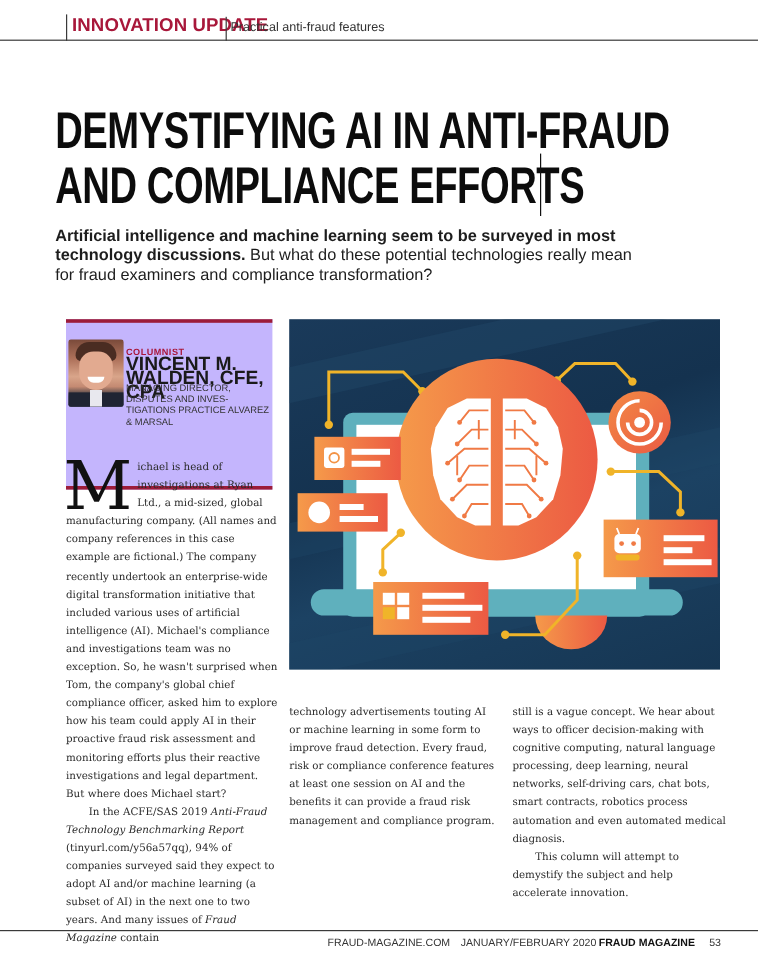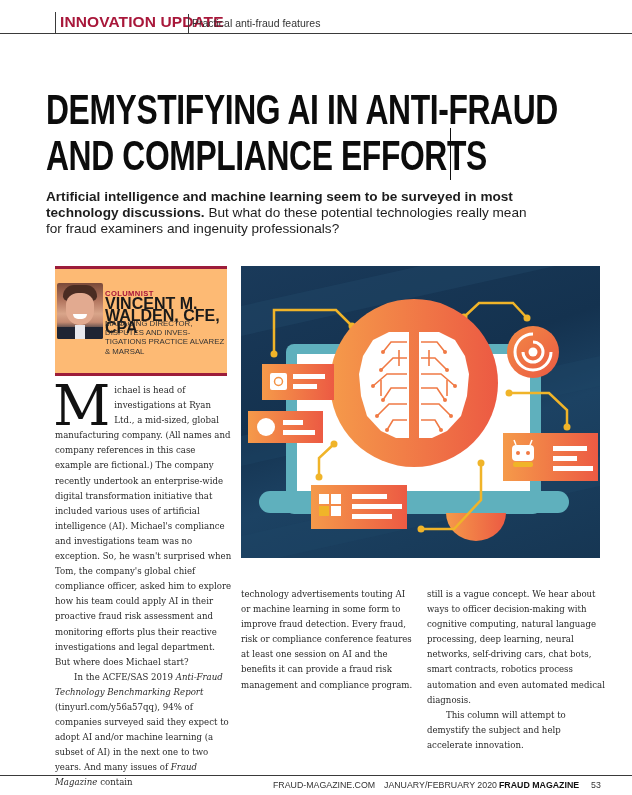--- a/index.html
+++ b/index.html
@@ -16,21 +16,21 @@
   
   .headline { position: absolute; left: 46px; top: 86px; font-family: "Liberation Sans", sans-serif; font-weight: bold; font-size: 43px; line-height: 46px; color: #0c0c0c; letter-spacing: -0.5px; transform: scaleX(0.74); transform-origin: left top; white-space: nowrap; }
   .headline div { white-space: nowrap; }
   .cursor { position: absolute; left: 450px; top: 128px; width: 1px; height: 52px; background: #111; }
 
   
   .deck { position: absolute; left: 46px; top: 189px; width: 500px; font-family: "Liberation Sans", sans-serif; font-size: 13.6px; line-height: 16px; color: #1d1d1d; }
   .deck b { font-weight: bold; }
 
   
-  .byline { position: absolute; left: 55px; top: 266px; width: 172px; height: 110px; background: #fdba74; border-top: 3px solid #9c1c3a; border-bottom: 3px solid #9c1c3a; }
+  .byline { position: absolute; left: 55px; top: 266px; width: 172px; height: 142px; background: #c4b5fd; border-top: 3px solid #9c1c3a; border-bottom: 3px solid #9c1c3a; }
   .photo { position: absolute; left: 2px; top: 14px; width: 46px; height: 56px; background: linear-gradient(180deg,#7a4a3a 0%, #b0735c 30%, #d9a58a 55%, #c48a72 70%, #2b2f3a 85%, #1e2230 100%); border-radius: 2px; overflow: hidden; }
   .photo .hair { position: absolute; left: 6px; top: 2px; width: 34px; height: 16px; background: #4a2c22; border-radius: 14px 14px 6px 6px; }
   .photo .face { position: absolute; left: 9px; top: 10px; width: 28px; height: 32px; background: #e2aa90; border-radius: 12px 12px 14px 14px; }
   .photo .smile { position: absolute; left: 16px; top: 31px; width: 14px; height: 5px; background: #fff; border-radius: 0 0 7px 7px; }
   .photo .suit { position: absolute; left: 0; top: 44px; width: 46px; height: 12px; background: #1f2433; }
   .photo .collar { position: absolute; left: 18px; top: 42px; width: 10px; height: 14px; background: #e8e8ee; }
   .by-label { position: absolute; left: 50px; top: 20px; font-family: "Liberation Sans", sans-serif; font-weight: bold; font-size: 7.6px; color: #a8173a; letter-spacing: 0.4px; }
   .by-name { position: absolute; left: 50px; top: 29px; width: 120px; font-family: "Liberation Sans", sans-serif; font-weight: bold; font-size: 16px; line-height: 12px; color: #1a1a1a; }
   .by-title { position: absolute; left: 50px; top: 50px; width: 120px; font-family: "Liberation Sans", sans-serif; font-size: 7.8px; line-height: 9.2px; color: #333; }
 
@@ -64,21 +64,21 @@
 <div class="hdr-sep"></div>
 <div class="hdr-sub">Practical anti-fraud features</div>
 <div class="hdr-rule"></div>
 
 <div class="headline">
   <div>DEMYSTIFYING AI IN ANTI-FRAUD</div>
   <div>AND COMPLIANCE EFFORTS</div>
 </div>
 <div class="cursor"></div>
 
-<div class="deck"><b>Artificial intelligence and machine learning seem to be surveyed in most technology discussions.</b><span> But what do these potential technologies really mean for fraud examiners and ingenuity professionals?</span></div>
+<div class="deck"><b>Artificial intelligence and machine learning seem to be surveyed in most technology discussions.</b><span> But what do these potential technologies really mean for fraud examiners and compliance transformation?</span></div>
 
 <div class="byline">
   <div class="photo">
     <div class="hair"></div>
       <div class="face"></div>
       <div class="smile"></div>
       <div class="suit"></div>
       <div class="collar"></div>
   </div>
   <div class="by-label">COLUMNIST</div>

